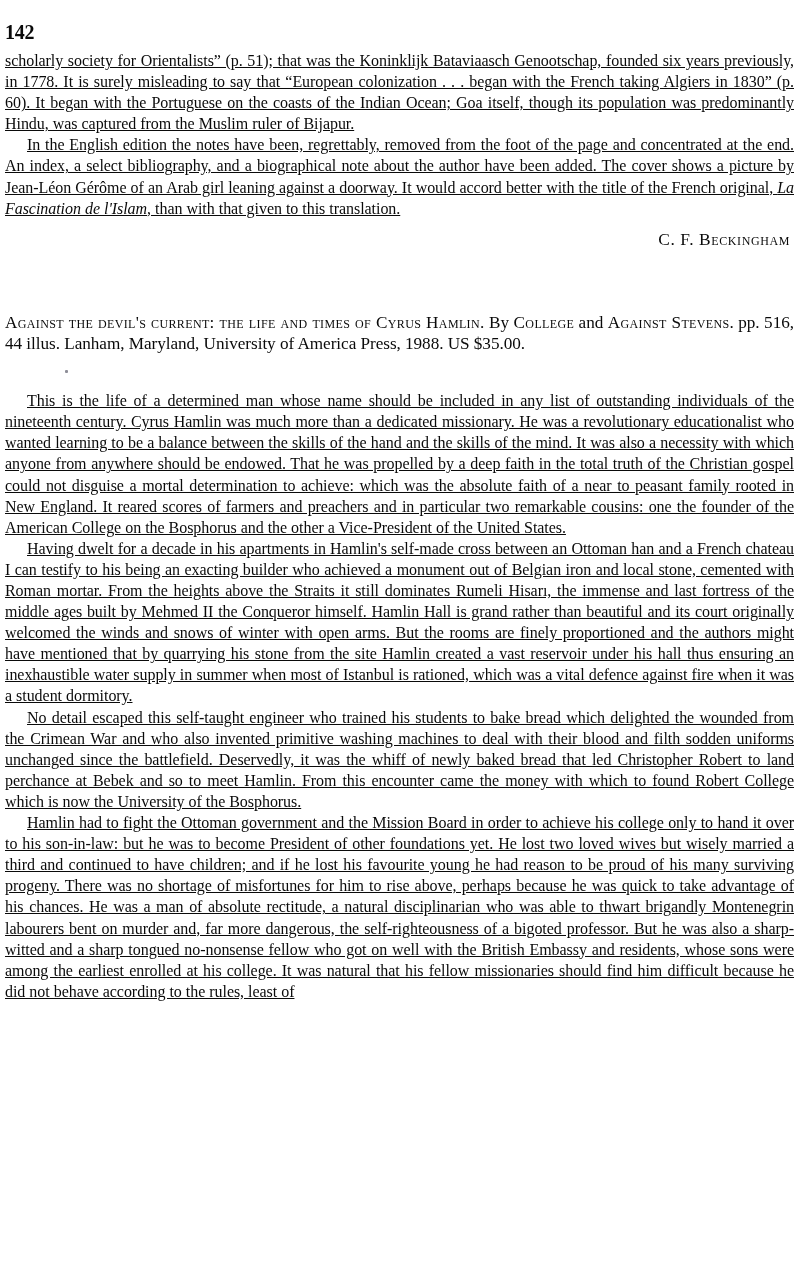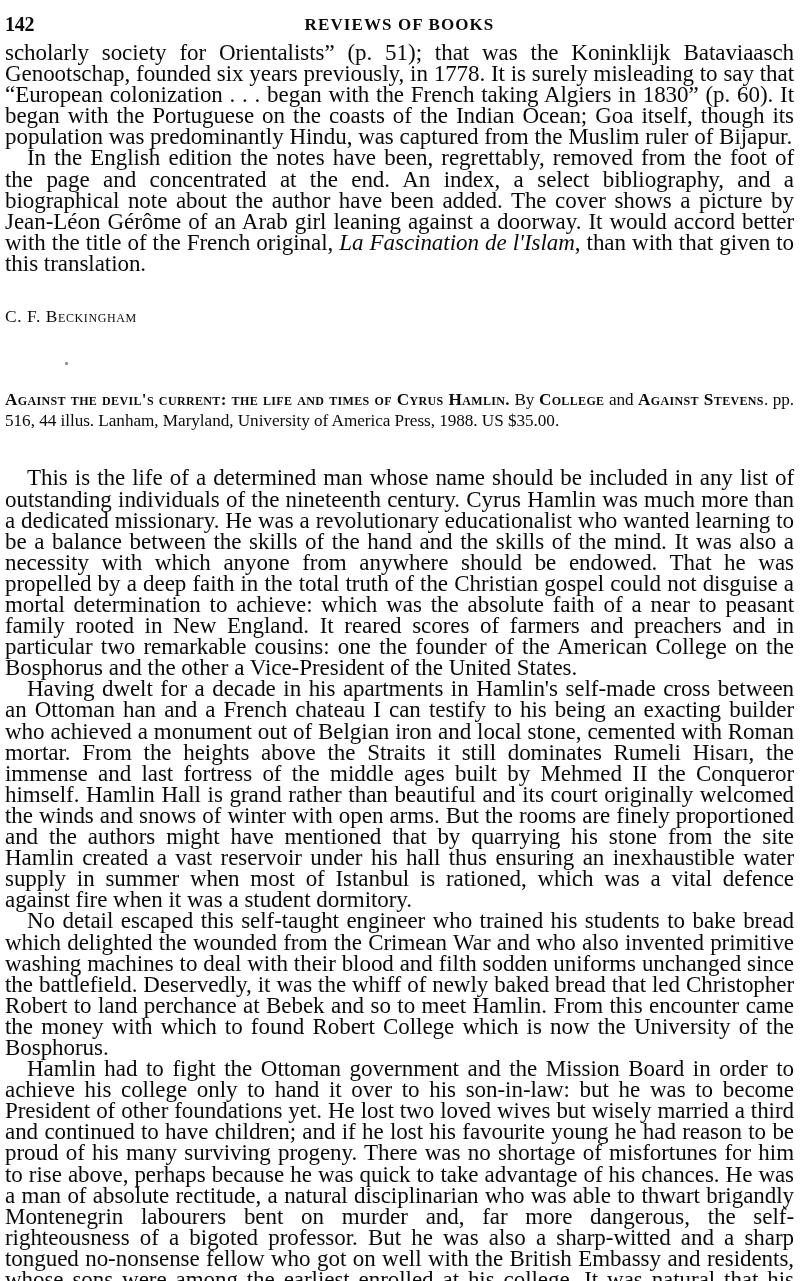--- a/index.html
+++ b/index.html
@@ -14,21 +14,21 @@
     position: relative;
     overflow: hidden;
     font-family: "Liberation Serif", "DejaVu Serif", serif;
     color: #0a0a0a;
     -webkit-font-smoothing: none;
   }
 
   .page {
     position: absolute;
     left: 0;
-    top: 0;
+    top: 8px;
     width: 800px;
     height: 1137px;
     box-sizing: border-box;
     padding: 12px 6px 0 5px;
   }
 
   
   .running-head {
     position: relative;
     height: 30px;
@@ -54,57 +54,58 @@
     letter-spacing: 1.1px;
   }
 
   
   .col {
     position: relative;
     width: 789px;
   }
   p.body {
     margin: 0;
-    font-size: 23px;
+    font-size: 16px;
     line-height: 21.1px;
     text-align: justify;
     text-justify: inter-word;
     letter-spacing: -0.05px;
     word-spacing: 0.1px;
     hyphens: none;
+    text-decoration: underline;
   }
   p.indent { text-indent: 22px; }
   p.noindent { text-indent: 0; }
 
   i, .ital { font-style: italic; }
 
   
   .byline-wrap {
-    margin-top: 32px;
+    margin-top: 10px;
+    text-align: right;
     padding-right: 4px;
   }
   .byline {
     font-size: 17.4px;
     line-height: 21px;
     font-variant: small-caps;
     letter-spacing: 0.6px;
   }
 
   
   .review-head {
     margin: 0;
     font-size: 17.2px;
     line-height: 21.2px;
     text-align: justify;
     letter-spacing: -0.05px;
   }
   .sc {
     font-variant: small-caps;
     letter-spacing: 0.35px;
-    font-weight: bold;
   }
 
   
   .gap-after-byline { height: 62px; }
   .gap-after-head   { height: 36px; }
 
   
   .speck {
     position: absolute;
     left: 65px;
@@ -116,21 +117,20 @@
     opacity: .85;
   }
 </style>
 </head>
 <body>
 
 <div class="page">
 
   <div class="running-head">
     <div class="folio">142</div>
-    <div class="head-title">REVIEWS OF BOOKS</div>
   </div>
 
   <div class="col">
 
     <p class="body noindent">scholarly society for Orientalists” (p. 51); that was the Koninklijk Bataviaasch Genootschap, founded six years previously, in 1778. It is surely misleading to say that “European colonization . . . began with the French taking Algiers in 1830” (p. 60). It began with the Portuguese on the coasts of the Indian Ocean; Goa itself, though its population was predominantly Hindu, was captured from the Muslim ruler of Bijapur.</p>
 
     <p class="body indent"><span>In the English edition the notes have been, regrettably, removed from the foot of the page and concentrated at the end. An index, a select bibliography, and a biographical note about the author have been added. The cover shows a picture by Jean-Léon Gérôme of an Arab girl leaning against a doorway. It would accord better with the title of the French original, </span><i>La Fascination de l'Islam</i><span>, than with that given to this translation.</span></p>
 
     <div class="byline-wrap">
       <span class="byline">C. F. Beckingham</span>

